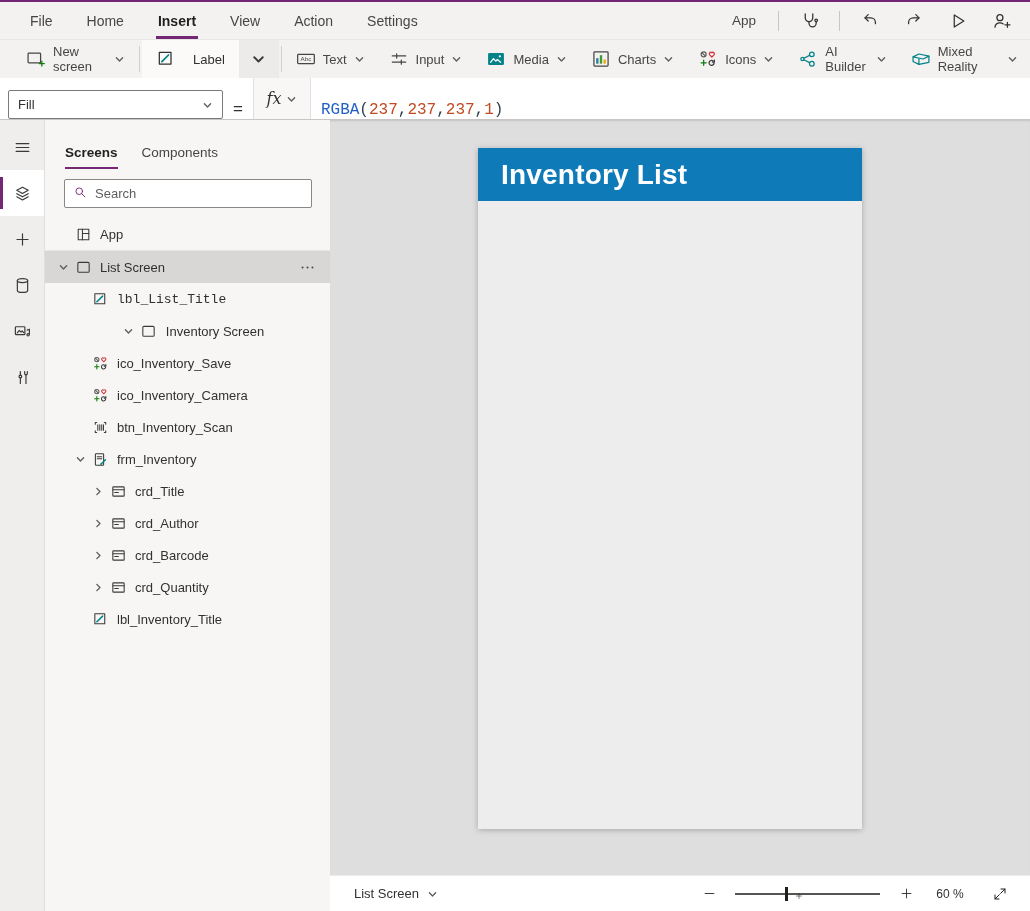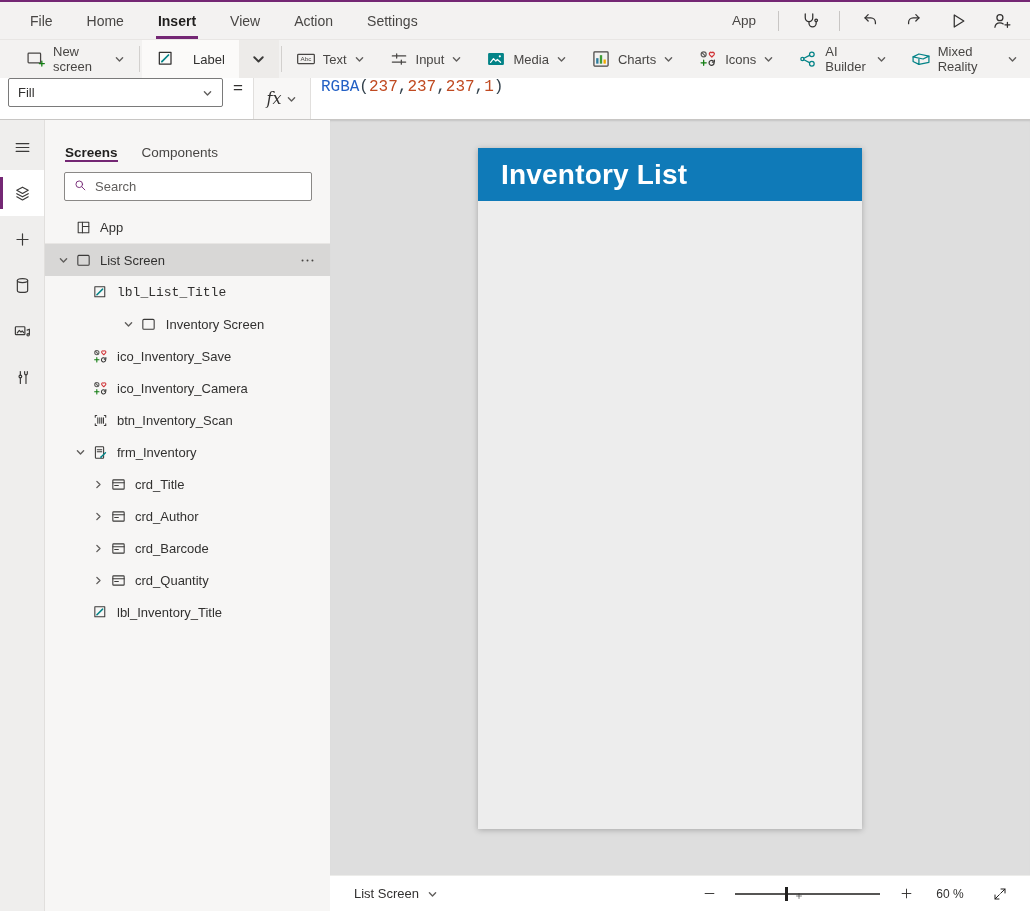--- a/index.html
+++ b/index.html
@@ -24,21 +24,21 @@
   .ribbon { height:38px; flex:0 0 auto; display:flex; align-items:stretch; background:#f3f2f1; padding-left:14px; }
   .ribbon-btn { display:flex; align-items:center; gap:7px; padding:0 12px; color:#484644; font-size:13px; }
   .chev { width:11px; height:11px; color:#605e5c; }
   .ribbon-sep { width:1px; background:#d2d0ce; margin:6px 2px; }
   .split-wrap { display:flex; align-items:stretch; }
   .split-main { display:flex; align-items:center; gap:17px; padding:0 14px; background:#fbfaf9; }
   .split-chev { width:40px; display:flex; align-items:center; justify-content:center; background:#edebe9; }
   .split-chev svg { width:15px; height:15px; color:#3b3a39; }
 
   
-  .formula-bar { height:42px; flex:0 0 auto; background:#fff; border-bottom:1px solid #c8c6c4; display:flex; align-items:flex-start; }
+  .formula-bar { height:42px; flex:0 0 auto; background:#fff; border-bottom:1px solid #c8c6c4; display:flex; align-items:flex-end; }
   .prop-select { width:215px; height:29px; margin-left:8px; border:1px solid #7a7a7a; border-radius:2px; background:#fff; display:flex; align-items:center; padding:0 9px; color:#323130; }
   .prop-select .chev { margin-left:auto; }
   .equals { font-size:17px; color:#323130; margin:0 10px; }
   .fx-btn { height:100%; width:58px; background:#f8f7f6; border-left:1px solid #e1dfdd; border-right:1px solid #e1dfdd; display:flex; align-items:center; justify-content:center; gap:5px; }
   .fx-btn i { font-family:"DejaVu Serif","Liberation Serif",serif; font-style:italic; font-size:16px; color:#323130; }
   .formula-input { flex:1; padding-left:10px; font-family:Liberation Mono, monospace; font-size:16px; }
   .tok-function { color:var(--f-func); }
   .tok-number { color:var(--f-num); }
   .tok-paren, .tok-comma { color:#33424d; }
 
@@ -50,21 +50,21 @@
   .rail-item svg { width:19px; height:19px; }
   .rail-item.selected { background:#fff; }
   .rail-item.selected::before { content:""; position:absolute; left:0; top:7px; bottom:7px; width:3px; background:var(--accent); }
 
   .tree-panel { width:285px; flex:0 0 auto; background:#f7f6f5; display:flex; flex-direction:column; padding-top:13px; }
   .panel-head { display:flex; align-items:center; padding:0 16px 0 20px; }
   .panel-title { font-size:16.5px; font-weight:bold; color:#323130; }
   .panel-close { margin-left:auto; width:26px; height:26px; display:flex; align-items:center; justify-content:center; color:#484644; }
   .panel-close svg { width:13px; height:13px; }
   .tabs { display:flex; gap:24px; padding:12px 20px 0 20px; }
-  .tab { font-size:13.5px; color:#484644; padding-bottom:0; border-bottom:2px solid transparent; }
+  .tab { font-size:13.5px; color:#484644; padding-bottom:7px; border-bottom:2px solid transparent; }
   .tab.active { color:#201f1e; font-weight:bold; border-bottom-color:var(--accent); }
   .searchbox { margin:10px 18px 0 19px; height:29px; background:#fff; border:1px solid #8a8886; border-radius:2px; display:flex; align-items:center; padding:0 8px; gap:7px; }
   .searchbox svg { width:15px; height:15px; color:var(--accent); flex:0 0 auto; }
   .searchbox input { border:none; outline:none; flex:1; font-size:13px; font-family:inherit; color:#323130; background:transparent; }
   .searchbox input::placeholder { color:#605e5c; }
   .tree-rows { margin-top:11px; overflow:hidden; }
   .tree-row { height:32px; display:flex; align-items:center; position:relative; color:#323130; }
   .tree-row.selected { background:#d8d7d6; }
   .tree-row.divider-under { border-bottom:1px solid #e8e6e4; }
   .row-chev { width:16px; height:16px; display:flex; align-items:center; justify-content:center; color:#605e5c; flex:0 0 auto; }

